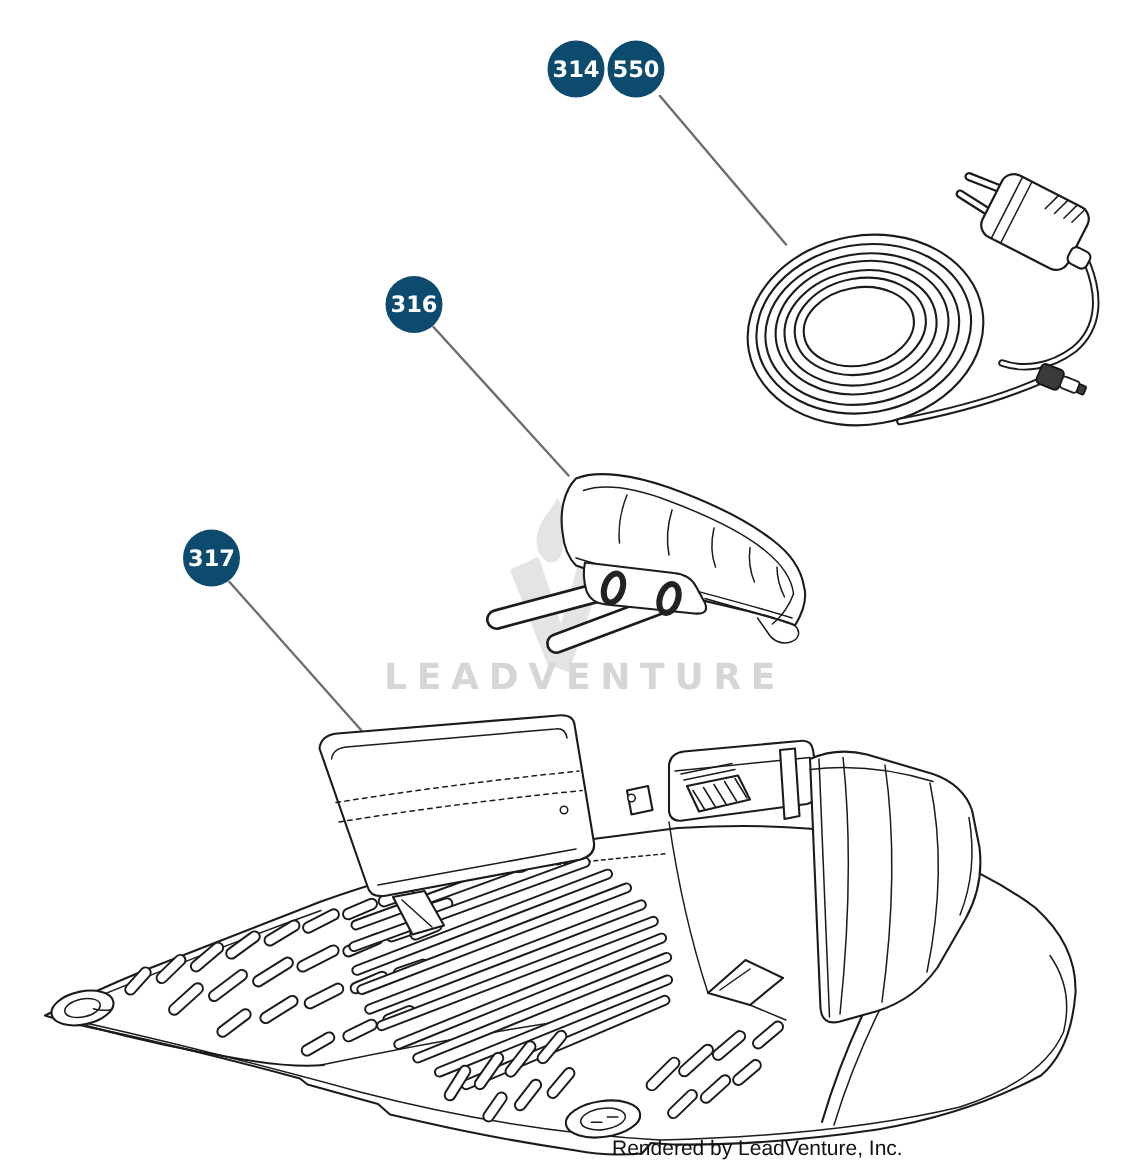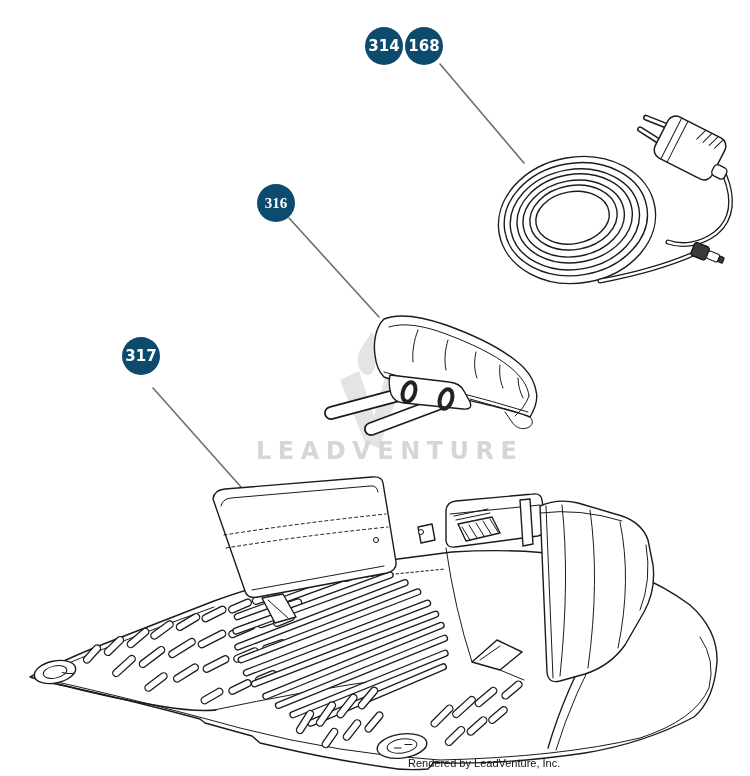--- a/index.html
+++ b/index.html
@@ -3,21 +3,21 @@
 <meta charset="utf-8">
 <style>
   html,body{margin:0;padding:0;background:#fff;}
   #stage{position:relative;width:750px;height:776px;background:#ffffff;overflow:hidden;
          font-family:"DejaVu Sans", sans-serif;}
   #art{position:absolute;left:0;top:0;}
   .callout{position:absolute;width:38px;height:38px;border-radius:50%;
            background:#0c4a6e;color:#fff;display:flex;align-items:center;justify-content:center;
            font-size:15px;font-weight:bold;letter-spacing:0px;user-select:none;}
   #footer{position:absolute;left:408px;top:757px;color:#111;
-          font-family:"Liberation Sans", sans-serif;font-size:11px;}
+          font-family:"Liberation Sans", sans-serif;font-size:14px;}
   svg{display:block;}
   .ln{stroke:#1b1b1b;fill:none;stroke-width:1.4;stroke-linecap:round;stroke-linejoin:round;}
   .thin{stroke-width:1;}
   .fillw{fill:#ffffff;}
   .slot{fill:#ffffff;stroke:#1b1b1b;stroke-width:1.3;}
 </style>
 </head>
 <body>
 
 <div id="stage">
@@ -231,18 +231,18 @@
         </g>
         <rect x="-32" y="-23" width="64" height="46" rx="9" fill="#ffffff" stroke="#1b1b1b" stroke-width="1.5"></rect>
         <path class="ln thin" d="M-14,-23 L-14,23 M-21,-23 L-21,23"></path>
         <path class="ln thin" d="M6,-23 L2,-11 M13,-23 L9,-11 M20,-23 L16,-11 M26,-23 L22,-11"></path>
         <rect x="30" y="2" width="14" height="12" rx="4" fill="#ffffff" stroke="#1b1b1b" stroke-width="1.4"></rect>
       </g>
     </g>
   </svg>
 
   <div class="callout" style="left:365px;top:27px;">314</div>
-  <div class="callout" style="left:405px;top:27px;">168</div>
-  <div class="callout" style="left:257px;top:184px;font-family:Liberation Serif, serif;">316</div>
-  <div class="callout" style="left:122px;top:337px;">317</div>
+  <div class="callout" style="left:405px;top:27px;">550</div>
+  <div class="callout" style="left:257px;top:184px;">316</div>
+  <div class="callout" style="left:122px;top:353px;">317</div>
 
   <div id="footer">Rendered by LeadVenture, Inc.</div>
 </div>
 
 </body></html>

